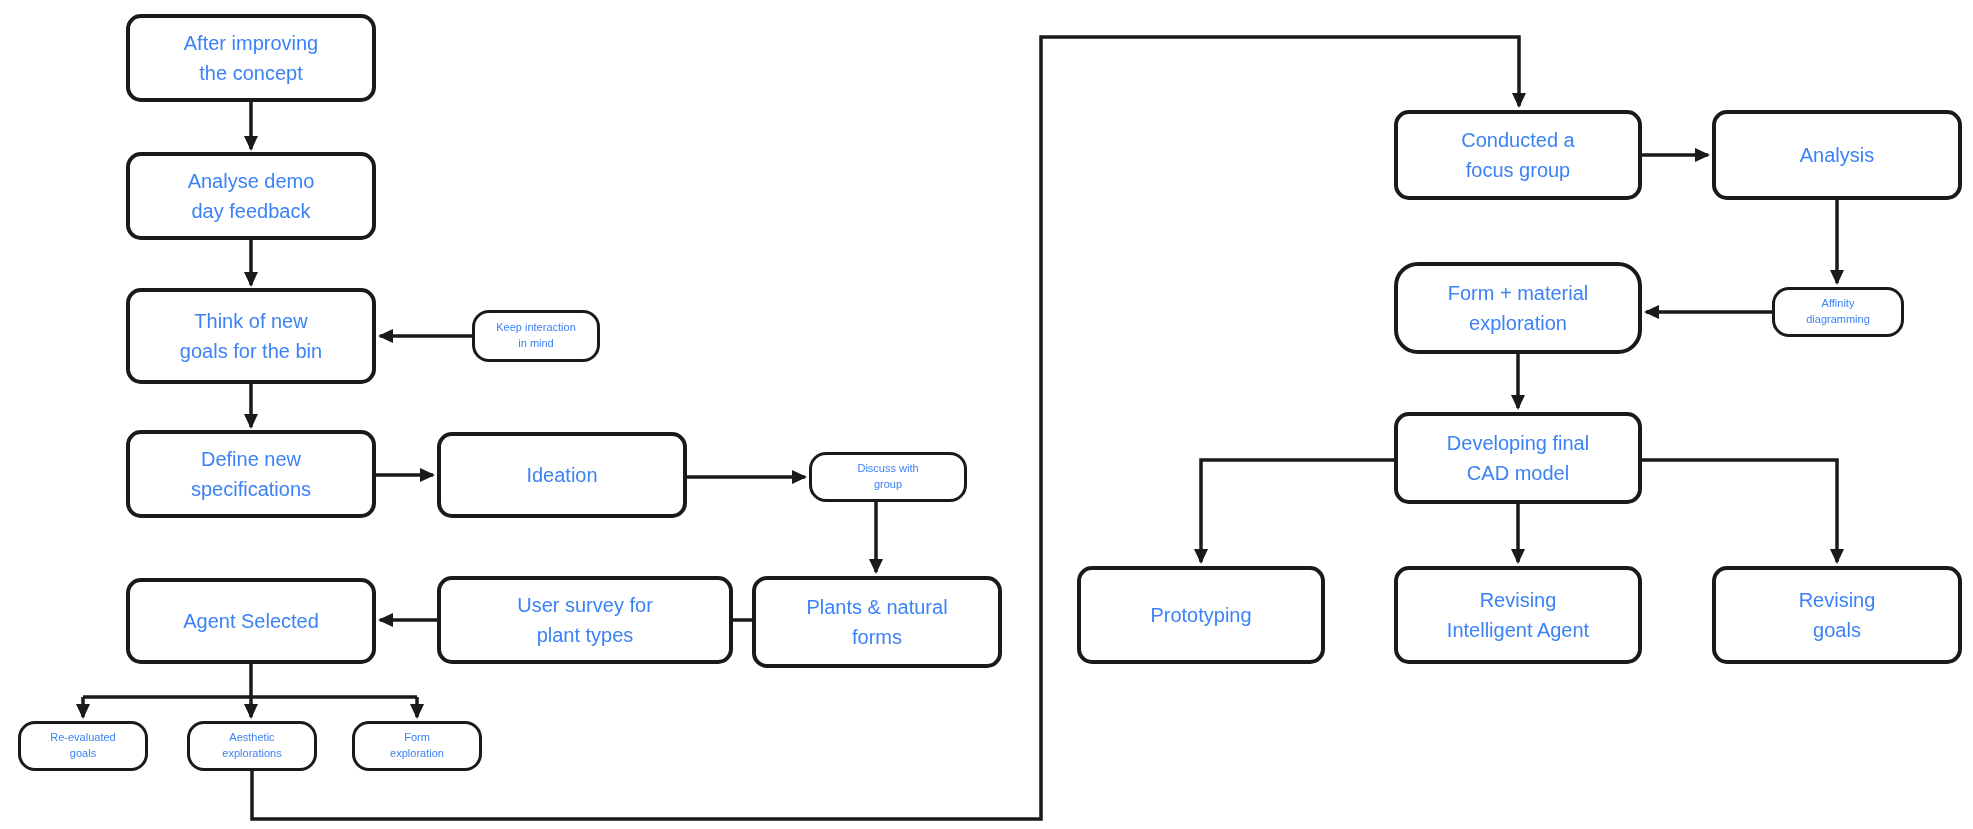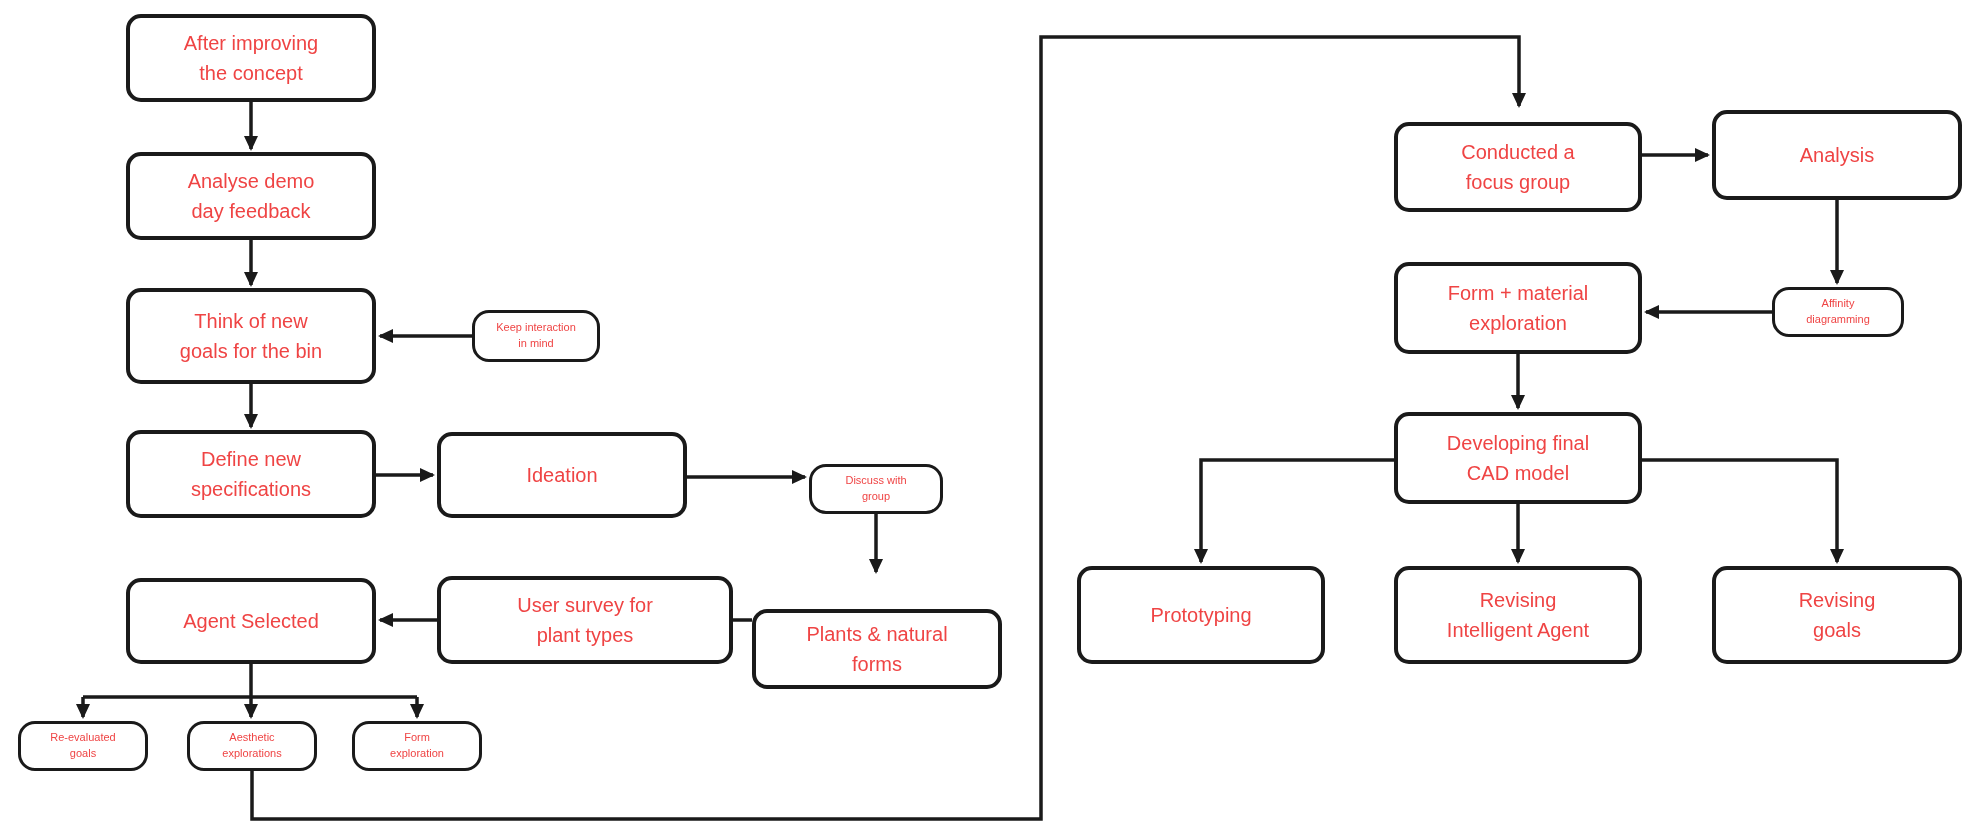--- a/index.html
+++ b/index.html
@@ -18,21 +18,21 @@
   #edge-layer {
     position: absolute;
     left: 0; top: 0;
     width: 1973px;
     height: 829px;
   }
   .node {
     position: absolute;
     box-sizing: border-box;
     background: #ffffff;
-    color: #ef4444;
+    color: #3b82f6;
     display: flex;
     align-items: center;
     justify-content: center;
     text-align: center;
     white-space: pre-line;
   }
   .node.large {
     border: 4px solid #1a1a1a;
     border-radius: 15px;
     font-size: 20px;
@@ -84,39 +84,39 @@
 the concept</span></div>
     <div class="node large" style="left: 126px; top: 152px; width: 250px; height: 88px;"><span>Analyse demo
 day feedback</span></div>
     <div class="node large" style="left: 126px; top: 288px; width: 250px; height: 96px;"><span>Think of new
 goals for the bin</span></div>
     <div class="node small" style="left: 472px; top: 310px; width: 128px; height: 52px; justify-content: center;"><span>Keep interaction
 in mind</span></div>
     <div class="node large" style="left: 126px; top: 430px; width: 250px; height: 88px;"><span>Define new
 specifications</span></div>
     <div class="node large" style="left: 437px; top: 432px; width: 250px; height: 86px;"><span>Ideation</span></div>
-    <div class="node small" style="left: 809px; top: 464px; width: 134px; height: 50px;"><span>Discuss with
+    <div class="node small" style="left: 809px; top: 452px; width: 158px; height: 50px;"><span>Discuss with
 group</span></div>
     <div class="node large" style="left: 126px; top: 578px; width: 250px; height: 86px;"><span>Agent Selected</span></div>
     <div class="node large" style="left: 437px; top: 576px; width: 296px; height: 88px;"><span>User survey for
 plant types</span></div>
-    <div class="node large" style="left: 752px; top: 576px; width: 250px; height: 80px; margin-top: 33px;"><span>Plants &amp; natural
+    <div class="node large" style="left: 752px; top: 576px; width: 250px; height: 92px;"><span>Plants &amp; natural
 forms</span></div>
     <div class="node small" style="left: 18px; top: 721px; width: 130px; height: 50px;"><span>Re-evaluated
 goals</span></div>
     <div class="node small" style="left: 187px; top: 721px; width: 130px; height: 50px;"><span>Aesthetic
 explorations</span></div>
     <div class="node small" style="left: 352px; top: 721px; width: 130px; height: 50px;"><span>Form
 exploration</span></div>
-    <div class="node large" style="left: 1394px; top: 122px; width: 248px; height: 90px;"><span>Conducted a
+    <div class="node large" style="left: 1394px; top: 110px; width: 248px; height: 90px;"><span>Conducted a
 focus group</span></div>
     <div class="node large" style="left: 1712px; top: 110px; width: 250px; height: 90px;"><span>Analysis</span></div>
     <div class="node small" style="left: 1772px; top: 287px; width: 132px; height: 50px;"><span>Affinity
 diagramming</span></div>
-    <div class="node large" style="left: 1394px; top: 262px; width: 248px; height: 92px;"><span>Form + material
+    <div class="node large" style="left: 1394px; top: 262px; width: 248px; height: 92px; border-radius: 24px;"><span>Form + material
 exploration</span></div>
     <div class="node large" style="left: 1394px; top: 412px; width: 248px; height: 92px;"><span>Developing final
 CAD model</span></div>
     <div class="node large" style="left: 1077px; top: 566px; width: 248px; height: 98px;"><span>Prototyping</span></div>
     <div class="node large" style="left: 1394px; top: 566px; width: 248px; height: 98px;"><span>Revising
 Intelligent Agent</span></div>
     <div class="node large" style="left: 1712px; top: 566px; width: 250px; height: 98px;"><span>Revising
 goals</span></div>
   </div>
 

